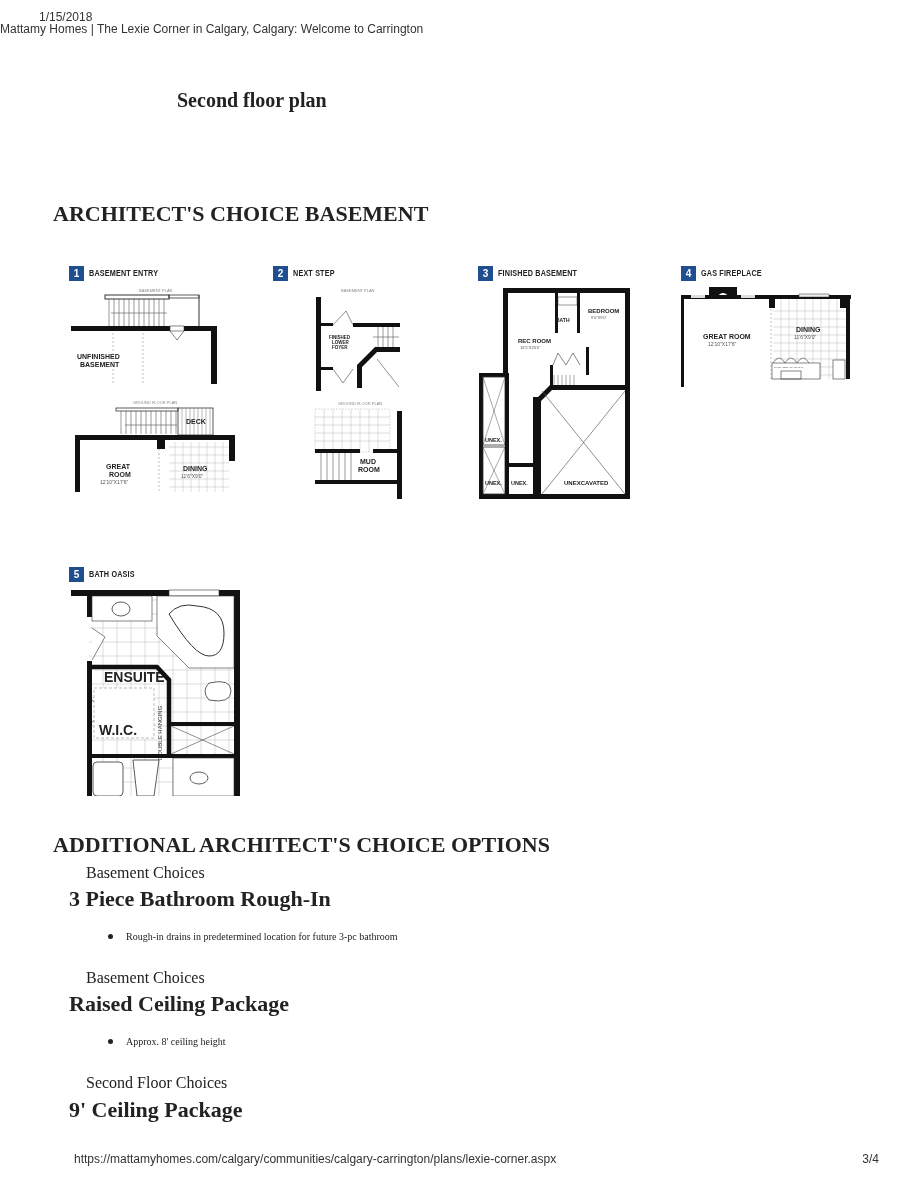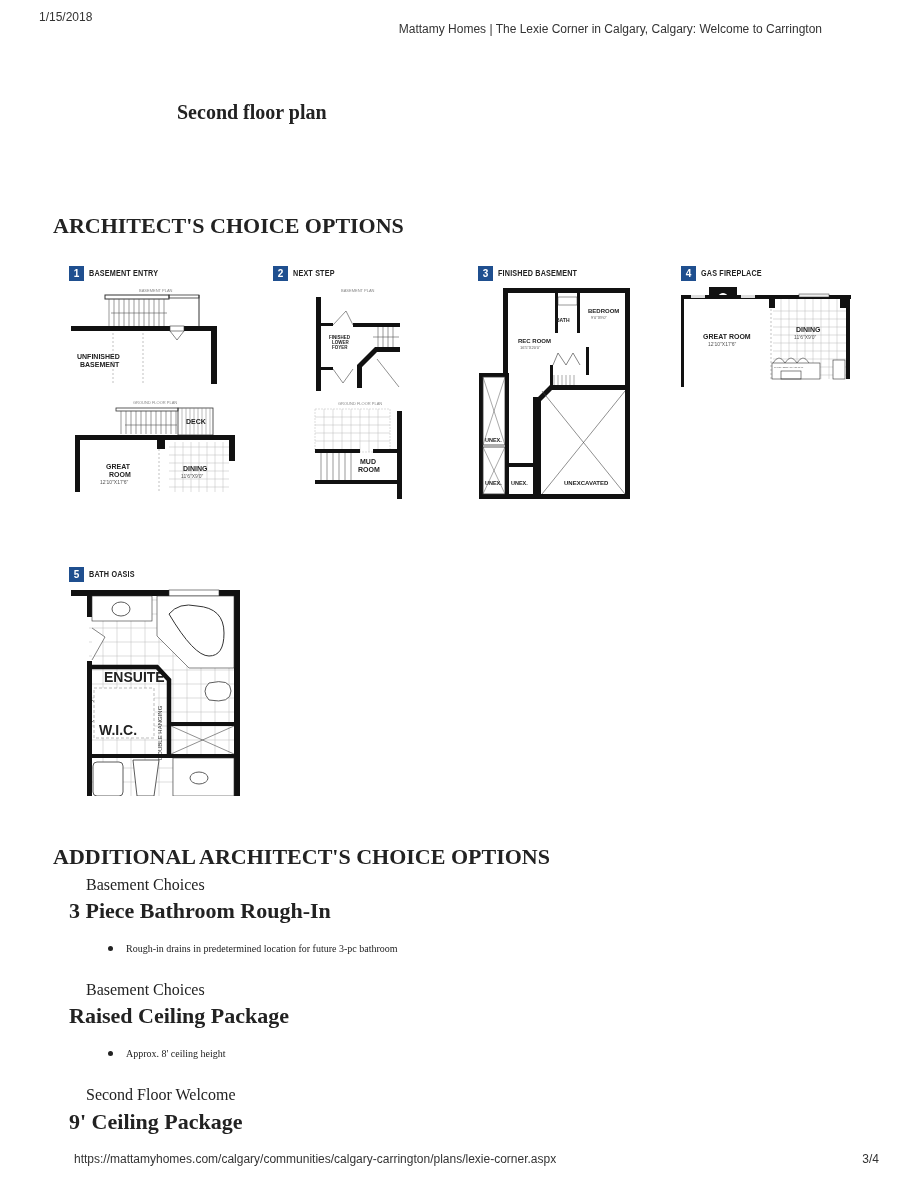--- a/index.html
+++ b/index.html
@@ -1,23 +1,23 @@
 <!DOCTYPE html>
 <html><head>
   <meta charset="utf-8">
   <style>
     html, body { margin: 0; padding: 0; background: #ffffff; }
     body { width: 918px; height: 1188px; position: relative; overflow: hidden; color: #222; }
     .hdr { position: absolute; top: 10px; font-family: "Liberation Sans", sans-serif; font-size: 12px; color: #333; }
     .hdr-date { left: 39px; }
-    .hdr-title { left: 0; width: 822px; text-align: right; top: 22px; }
+    .hdr-title { left: 0; width: 822px; text-align: left; top: 22px; }
     .ftr { position: absolute; top: 1152px; font-family: "Liberation Sans", sans-serif; font-size: 12px; color: #333; }
     .ftr-url { left: 39px; padding-left: 35px; }
     .ftr-page { right: 39px; }
-    .serif { font-family: "Liberation Serif", serif; margin-top: 12px; }
+    .serif { font-family: "Liberation Serif", serif; }
     .plan-heading { position: absolute; left: 177px; top: 89px; font-size: 20px; font-weight: bold; }
     .section-h { position: absolute; left: 53px; font-size: 22px; font-weight: bold; color: #222; }
     .option { position: absolute; }
     .opt-label { position: absolute; left: 0; top: 0; height: 16px; display: flex; align-items: center; white-space: nowrap; }
     .badge { display: inline-block; width: 15px; height: 15px; background: #1f4f8f; color: #fff; font-family: "Liberation Sans", sans-serif; font-size: 10px; font-weight: bold; text-align: center; line-height: 15px; margin-right: 5px; }
     .opt-title { font-family: "Liberation Sans", sans-serif; font-size: 8.5px; font-weight: bold; color: #222; letter-spacing: 0.2px; transform: scaleX(0.85); transform-origin: left center; }
     .opt-svg { position: absolute; left: 0; top: 22px; }
     .cat { position: absolute; left: 86px; font-size: 16px; color: #222; }
     .item-h { position: absolute; left: 69px; font-size: 22px; font-weight: bold; color: #222; }
     .bullet { position: absolute; left: 108px; font-size: 10px; color: #222; display: flex; align-items: center; }
@@ -25,21 +25,21 @@
     svg text { font-family: "Liberation Sans", sans-serif; }
   </style>
 </head>
 <body>
 
 <div class="hdr hdr-date">1/15/2018</div>
 <div class="hdr hdr-title">Mattamy Homes | The Lexie Corner in Calgary, Calgary: Welcome to Carrington</div>
 
 <div class="plan-heading serif">Second floor plan</div>
 
-<div class="section-h serif" style="top:201px;">ARCHITECT'S CHOICE OPTIONS</div>
+<div class="section-h serif" style="top:201px;">ARCHITECT'S CHOICE BASEMENT</div>
 
 <div class="option" style="left:69px; top:265px; width:175px; height:225px;">
   <div class="opt-label">
     <span class="badge">1</span>
     <span class="opt-title">BASEMENT ENTRY</span>
   </div>
   <svg class="opt-svg" width="175" height="205" viewBox="0 0 175 205">
     <text x="70" y="5" font-size="4" fill="#888">BASEMENT PLAN</text>
     <rect x="36" y="8" width="64" height="4" fill="none" stroke="#333" stroke-width="1"></rect>
     <g stroke="#555" stroke-width="0.6">
@@ -347,17 +347,17 @@
   <span>Rough-in drains in predetermined location for future 3-pc bathroom</span>
 </div>
 
 <div class="cat serif" style="top:969px;">Basement Choices</div>
 <div class="item-h serif" style="top:991px;">Raised Ceiling Package</div>
 <div class="bullet serif" style="top:1036px;">
   <span class="dot"></span>
   <span>Approx. 8' ceiling height</span>
 </div>
 
-<div class="cat serif" style="top:1074px;">Second Floor Welcome</div>
+<div class="cat serif" style="top:1074px;">Second Floor Choices</div>
 <div class="item-h serif" style="top:1097px;">9' Ceiling Package</div>
 
 <div class="ftr ftr-url">https://mattamyhomes.com/calgary/communities/calgary-carrington/plans/lexie-corner.aspx</div>
 <div class="ftr ftr-page">3/4</div>
 
 </body></html>

